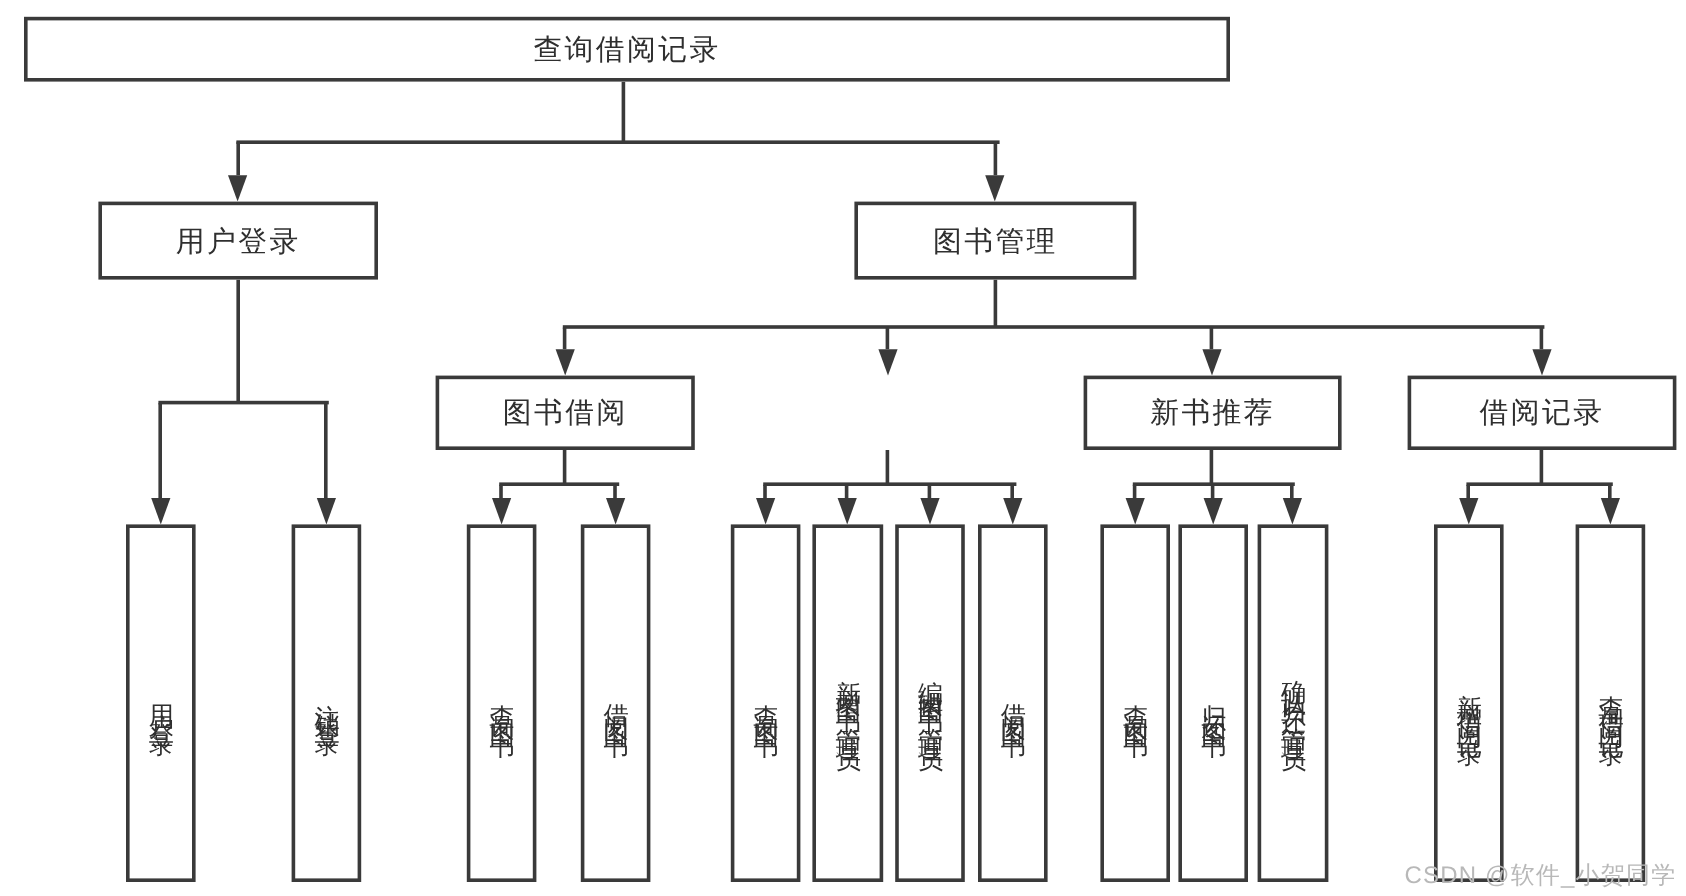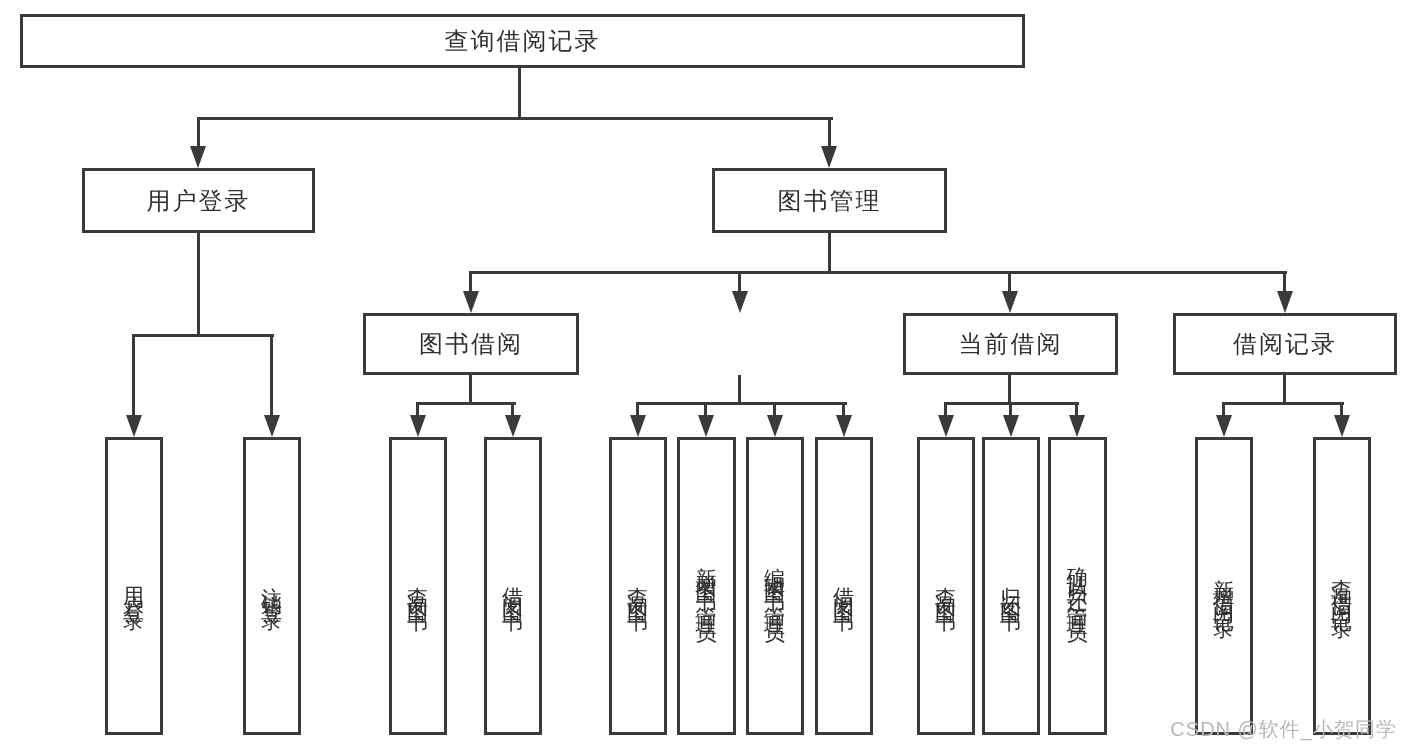--- a/index.html
+++ b/index.html
@@ -135,21 +135,21 @@
     <span class="label">用户登录</span>
   </div>
   <div class="box" style="left:712px; top:168px; width:235px; height:65px;">
     <span class="label">图书管理</span>
   </div>
 
   <div class="box" style="left:363px; top:313px; width:216px; height:62px;">
     <span class="label">图书借阅</span>
   </div>
   <div class="box" style="left:903px; top:313px; width:215px; height:62px;">
-    <span class="label">当前借阅</span>
+    <span class="label">新书推荐</span>
   </div>
   <div class="box" style="left:1173px; top:313px; width:224px; height:62px;">
     <span class="label">借阅记录</span>
   </div>
 
   <div class="box leaf" style="left:105px; top:437px; width:58px; height:298px;">
     <span class="label">用户登录</span>
   </div>
   <div class="box leaf" style="left:243px; top:437px; width:58px; height:298px;">
     <span class="label">注销登录</span>

